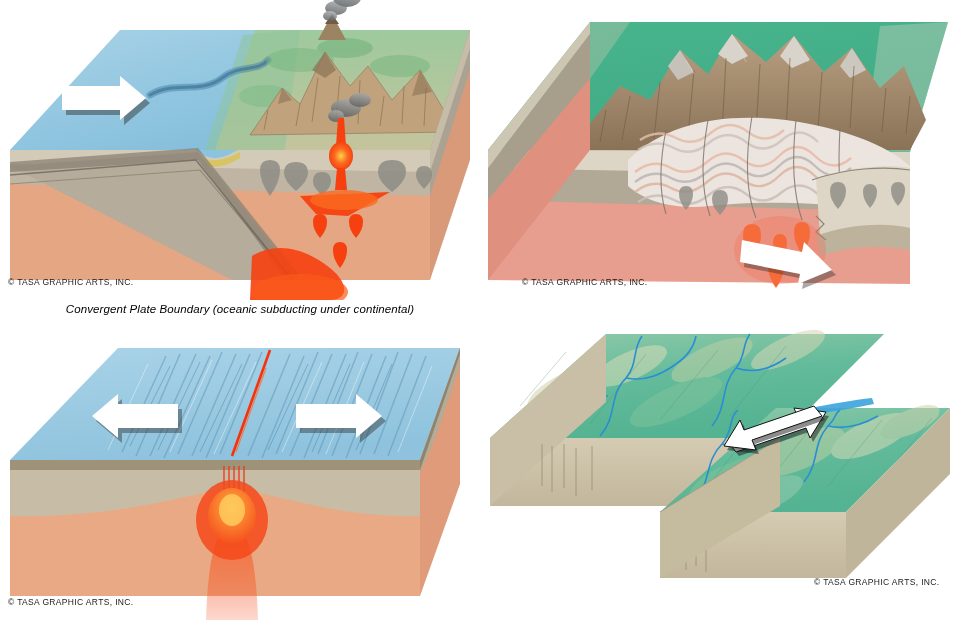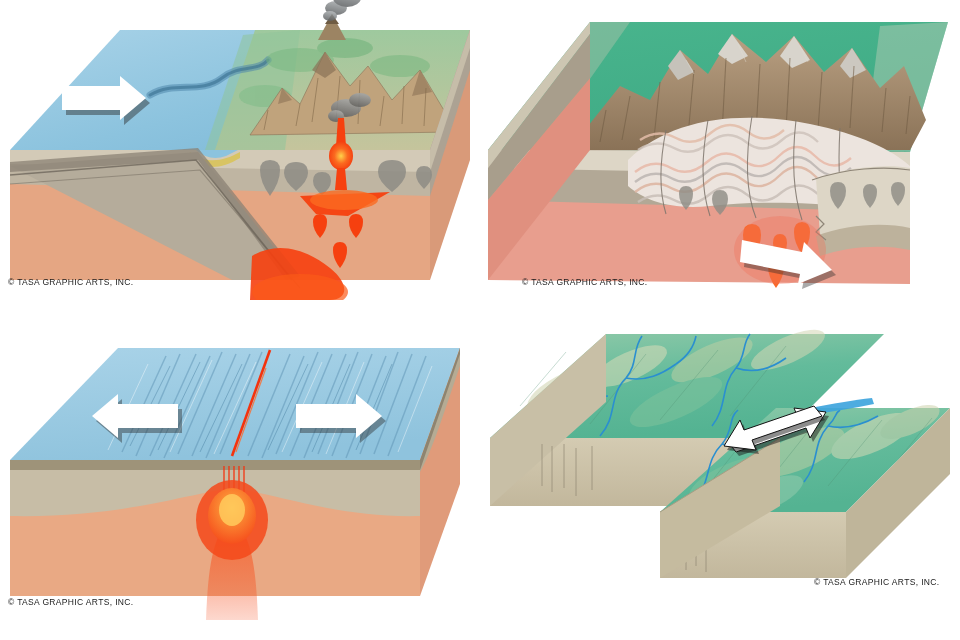--- a/index.html
+++ b/index.html
@@ -144,20 +144,21 @@
         <path d="M252,256 C278,240 308,250 330,268 C350,284 348,300 330,300 L250,300 Z" fill="#f6400f" opacity="0.9"></path>
         <ellipse cx="300" cy="292" rx="48" ry="18" fill="#fb5a18" opacity="0.7"></ellipse>
       </g>
 
       <g>
         <polygon points="62,86 120,86 120,76 146,98 120,120 120,110 62,110" fill="#2b2b2b" opacity="0.45" transform="translate(4,5)"></polygon>
         <polygon points="62,86 120,86 120,76 146,98 120,120 120,110 62,110" fill="#ffffff"></polygon>
       </g>
     </svg>
     <div class="credit" style="left:8px;top:277px;">© TASA GRAPHIC ARTS, INC.</div>
+    <div class="caption" id="cap-1">Convergent Plate Boundary (oceanic subducting under continental)</div>
   </div>
 
   <div class="panel" id="panel-2">
     <svg class="art" viewBox="0 0 480 300">
       <defs>
         <linearGradient id="p2green" x1="0" y1="0" x2="0.4" y2="1">
           <stop offset="0" stop-color="#49b58d"></stop>
             <stop offset="1" stop-color="#3faa85"></stop>
         </linearGradient>
         <linearGradient id="p2rock" x1="0" y1="0" x2="0" y2="1">

